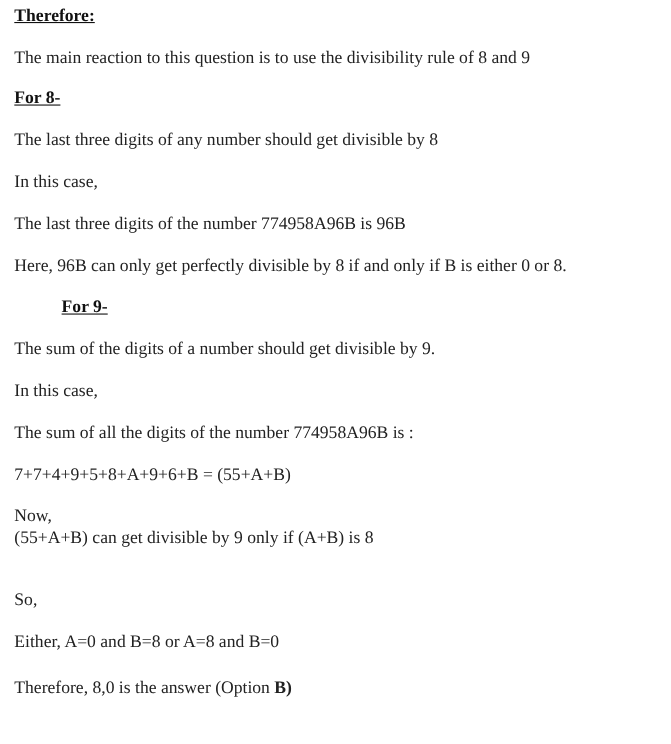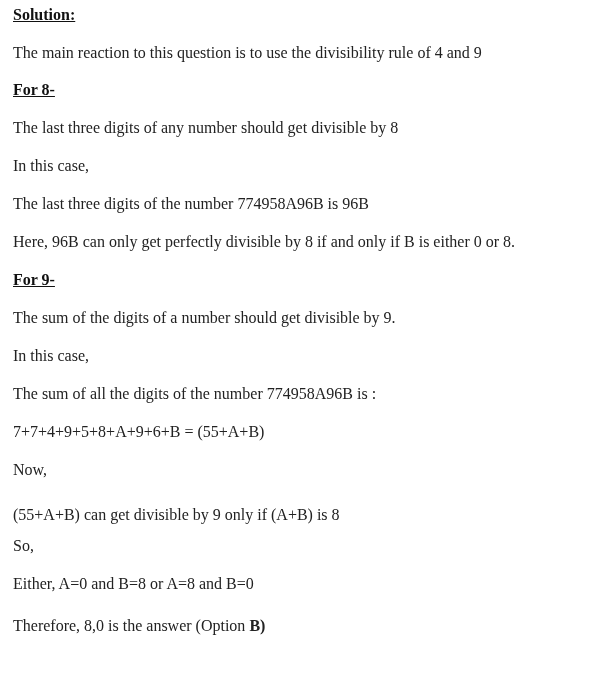--- a/index.html
+++ b/index.html
@@ -34,35 +34,35 @@
       color: #111111;
     }
     .bold {
       font-weight: bold;
     }
   </style>
 </head>
 <body>
 
 <div class="doc">
-  <div class="line heading" style="top:5px;">Solution:</div>
-  <div class="line" style="top:43px;">The main reaction to this question is to use the divisibility rule of 4 and 9</div>
+  <div class="line heading" style="top:5px;">Therefore:</div>
+  <div class="line" style="top:43px;">The main reaction to this question is to use the divisibility rule of 8 and 9</div>
 
   <div class="line heading" style="top:80px;">For 8-</div>
   <div class="line" style="top:118px;">The last three digits of any number should get divisible by 8</div>
   <div class="line" style="top:156px;">In this case,</div>
   <div class="line" style="top:194px;">The last three digits of the number 774958A96B is 96B</div>
   <div class="line" style="top:232px;">Here, 96B can only get perfectly divisible by 8 if and only if B is either 0 or 8.</div>
 
-  <div class="line heading" style="top:270px;">For 9-</div>
+  <div class="line heading" style="top:270px;margin-left:43px;">For 9-</div>
   <div class="line" style="top:308px;">The sum of the digits of a number should get divisible by 9.</div>
   <div class="line" style="top:346px;">In this case,</div>
   <div class="line" style="top:384px;">The sum of all the digits of the number 774958A96B is :</div>
   <div class="line" style="top:422px;">7+7+4+9+5+8+A+9+6+B = (55+A+B)</div>
   <div class="line" style="top:460px;text-align:right;">Now,</div>
-  <div class="line" style="top:505px;">(55+A+B) can get divisible by 9 only if (A+B) is 8</div>
+  <div class="line" style="top:480px;">(55+A+B) can get divisible by 9 only if (A+B) is 8</div>
   <div class="line" style="top:536px;">So,</div>
   <div class="line" style="top:574px;">Either, A=0 and B=8 or A=8 and B=0</div>
 
   <div class="line" style="top:616px;">
     <span>Therefore, 8,0 is the answer (Option </span><span class="bold">B)</span>
   </div>
 </div>
 
 </body></html>

